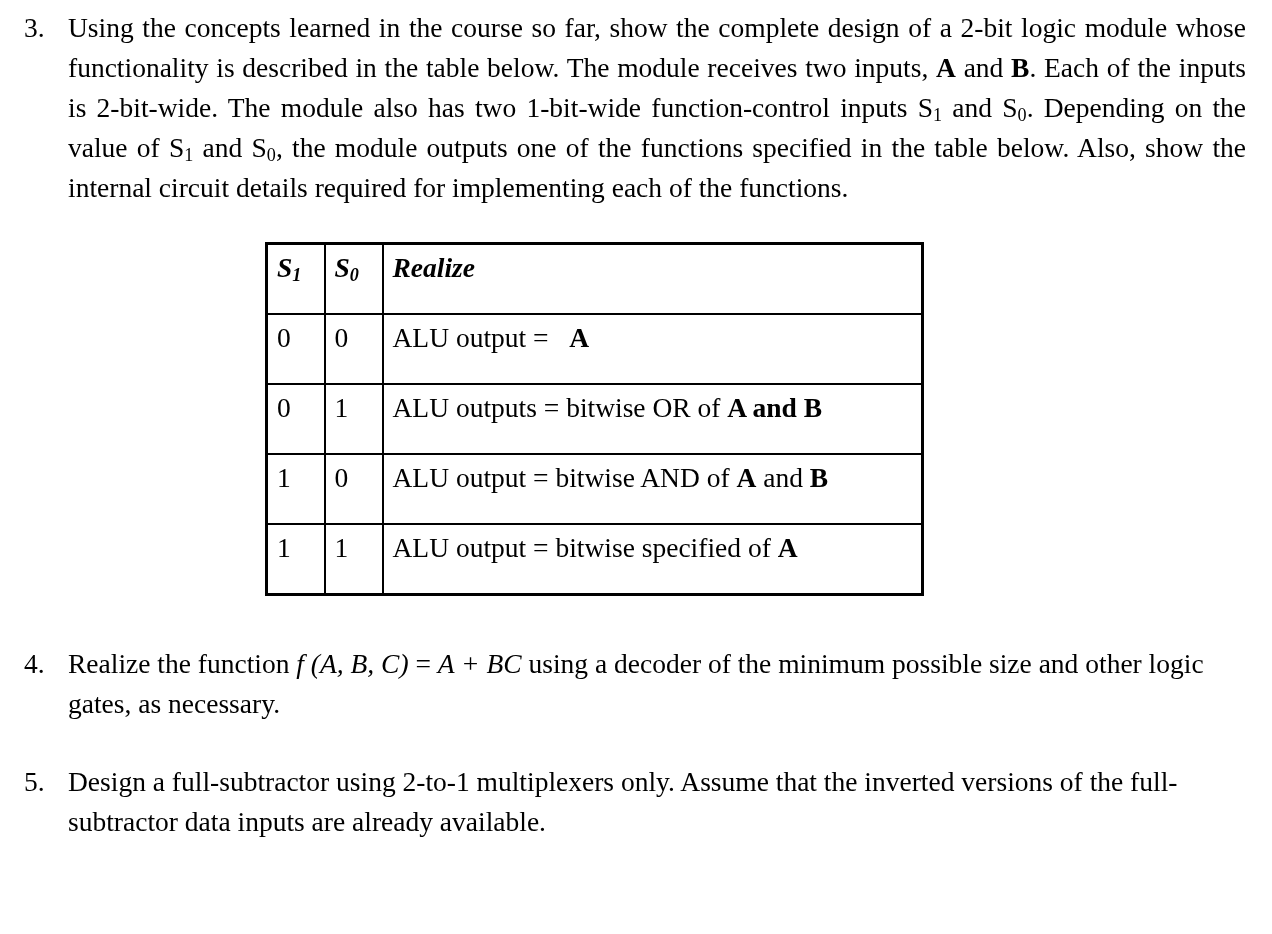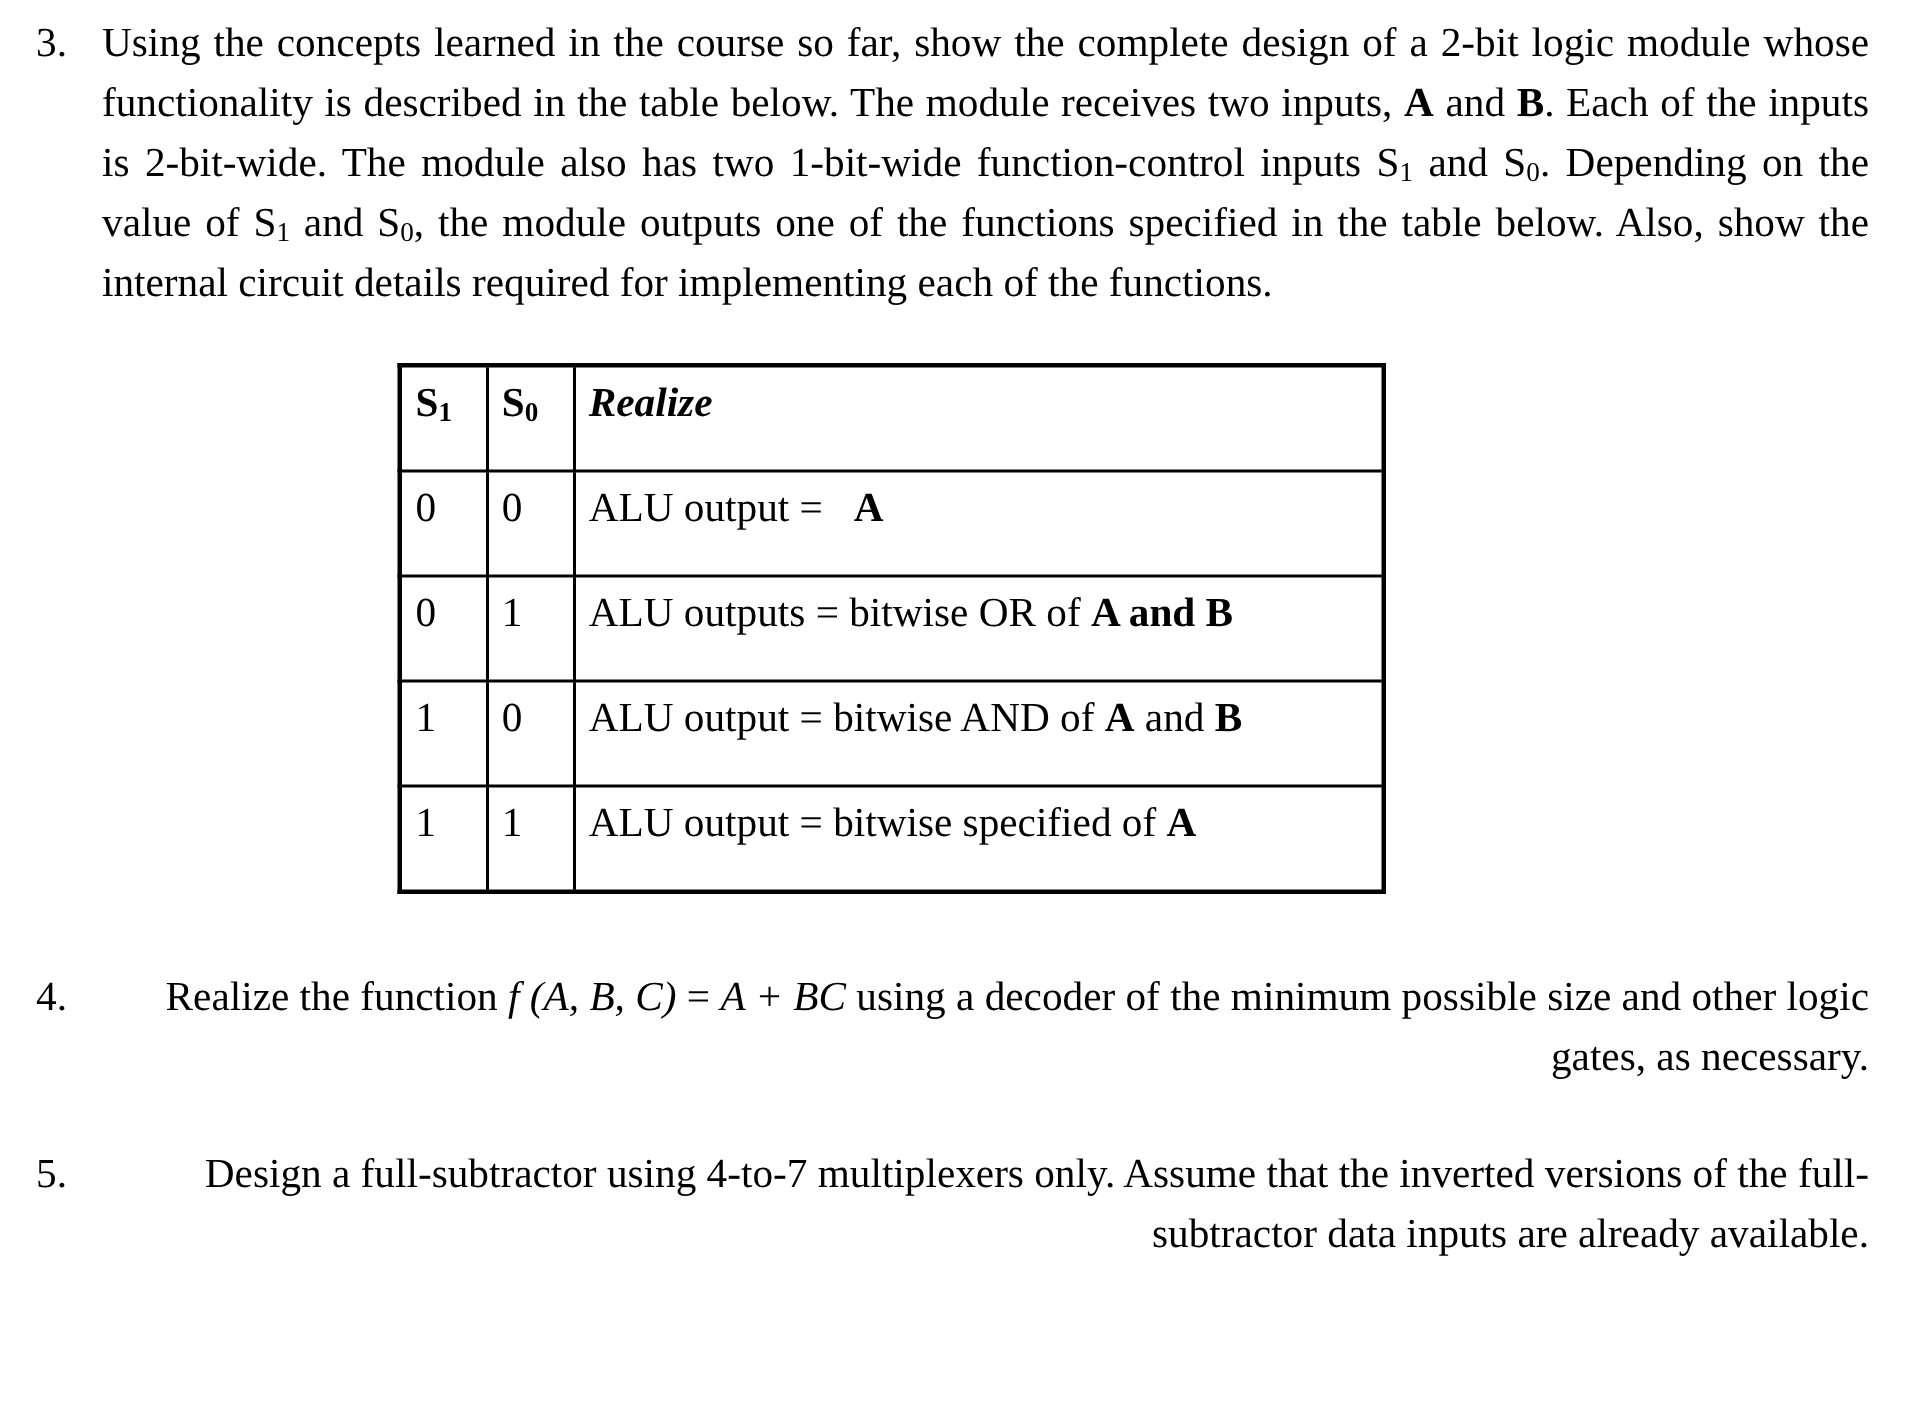--- a/index.html
+++ b/index.html
@@ -37,21 +37,21 @@
     padding-left: 2px;
     box-sizing: border-box;
   }
   .q-body {
     flex: 1 1 auto;
     text-align: justify;
     text-justify: inter-word;
     hyphens: none;
   }
   .q-body.no-justify {
-    text-align: right;
+    text-align: left;
   }
 
   b, .bold { font-weight: bold; }
   i, .ital { font-style: italic; }
 
   sub {
     font-size: 0.66em;
     line-height: 0;
     vertical-align: -0.22em;
   }
@@ -77,20 +77,21 @@
     border: 2.5px solid #000;
     vertical-align: top;
     padding: 6px 9px 28px 9px;
     text-align: left;
     font-weight: normal;
     line-height: 34px;
     white-space: nowrap;
   }
   table.fn-table th {
     font-weight: bold;
+    font-style: italic;
   }
   table.fn-table th.col-fn {
     font-weight: bold;
     font-style: italic;
   }
   .c-s1 { width: 58px; }
   .c-s0 { width: 58px; }
   .c-fn { width: 540px; }
 
   .gap-after-eq { white-space: pre; }
@@ -144,16 +145,16 @@
     </table>
   </div>
 
   <div class="question" id="q4" style="margin-top:48px;">
     <div class="q-num">4.</div>
     <div class="q-body no-justify"><span>Realize the function </span><i>f</i><i> (A, B, C)</i><span> = </span><i>A + BC</i><span> using a decoder of the minimum possible size and other logic gates, as necessary.</span></div>
   </div>
 
   <div class="question" id="q5">
     <div class="q-num">5.</div>
-    <div class="q-body no-justify">Design a full-subtractor using 4-to-7 multiplexers only. Assume that the inverted versions of the full-subtractor data inputs are already available.</div>
+    <div class="q-body no-justify">Design a full-subtractor using 2-to-1 multiplexers only. Assume that the inverted versions of the full-subtractor data inputs are already available.</div>
   </div>
 
 </div>
 
 </body></html>

